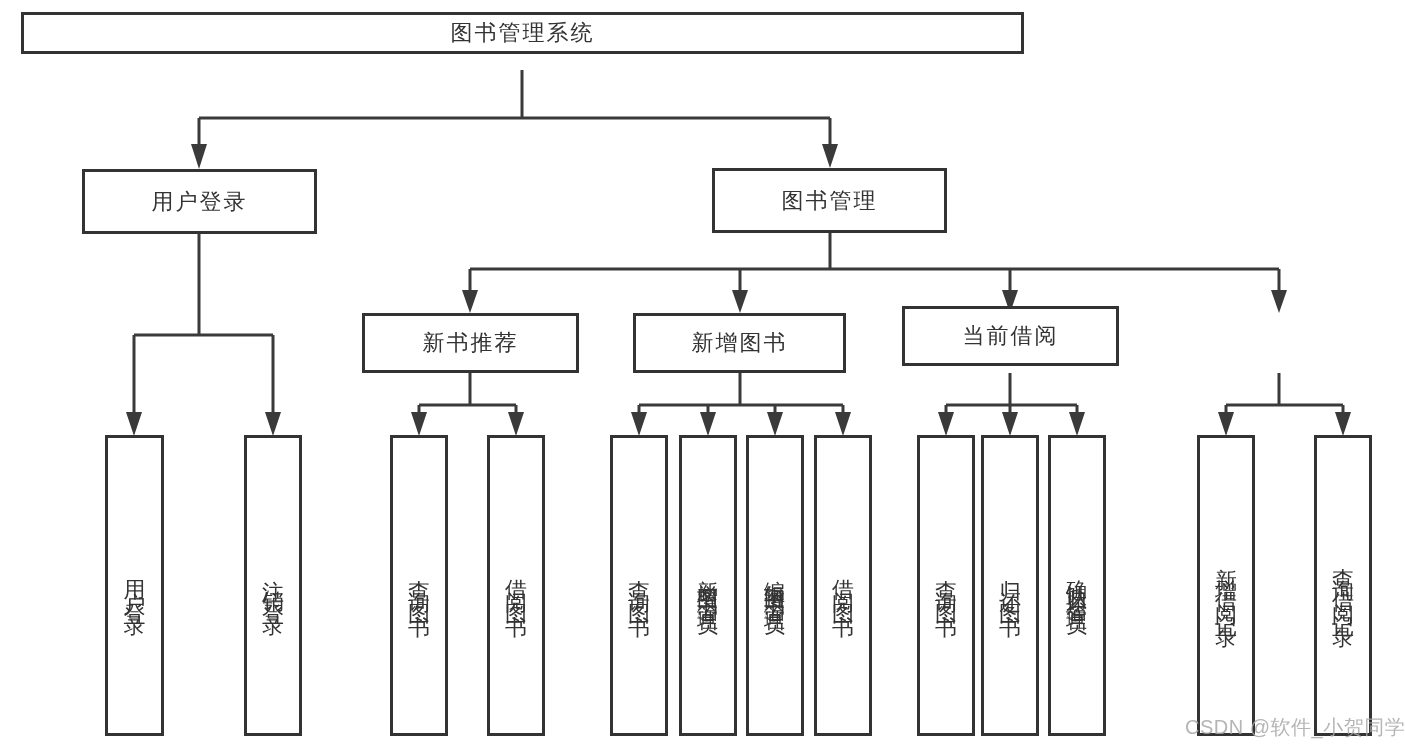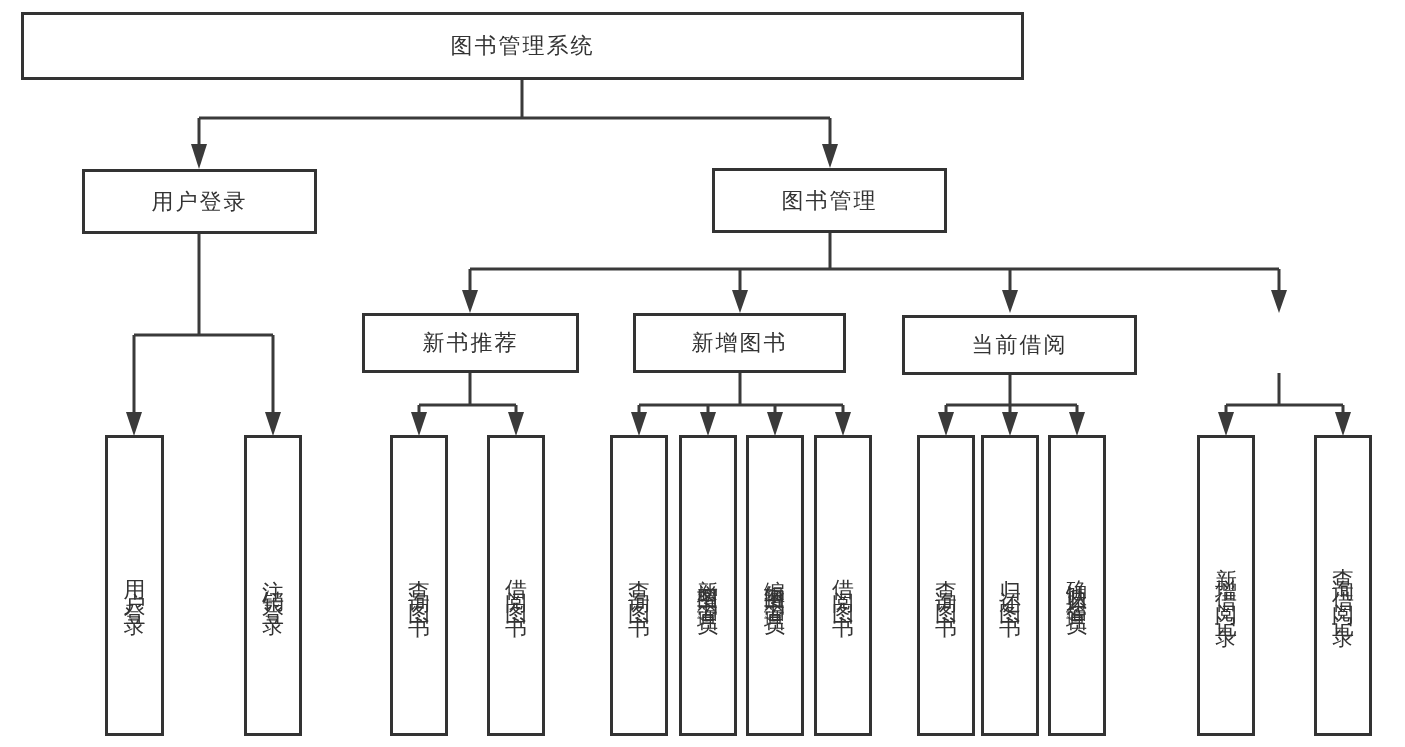--- a/index.html
+++ b/index.html
@@ -103,41 +103,42 @@
       <path d="M767 412 L783 412 L775 436 Z"></path>
       <path d="M835 412 L851 412 L843 436 Z"></path>
       <path d="M938 412 L954 412 L946 436 Z"></path>
       <path d="M1002 412 L1018 412 L1010 436 Z"></path>
       <path d="M1069 412 L1085 412 L1077 436 Z"></path>
       <path d="M1218 412 L1234 412 L1226 436 Z"></path>
       <path d="M1335 412 L1351 412 L1343 436 Z"></path>
     </g>
   </svg>
 
-  <div class="node h" style="left:21px; top:12px; width:1003px; height:68px;">图书管理系统</div>
+  <div class="node h" style="left:21px; top:12px; width:1003px; height:42px;">图书管理系统</div>
 
   <div class="node h" style="left:82px; top:169px; width:235px; height:65px;">用户登录</div>
   <div class="node h" style="left:712px; top:168px; width:235px; height:65px;">图书管理</div>
 
   <div class="node h" style="left:362px; top:313px; width:217px; height:60px;">新书推荐</div>
   <div class="node h" style="left:633px; top:313px; width:213px; height:60px;">新增图书</div>
-  <div class="node h" style="left:902px; top:315px; width:235px; height:60px;">当前借阅</div>
+  <div class="node h" style="left:902px; top:306px; width:217px; height:60px;">当前借阅</div>
 
   <div class="node v" style="left:105px; top:435px; width:59px; height:301px;">用户登录</div>
   <div class="node v" style="left:244px; top:435px; width:58px; height:301px;">注销登录</div>
 
   <div class="node v" style="left:390px; top:435px; width:58px; height:301px;">查询图书</div>
   <div class="node v" style="left:487px; top:435px; width:58px; height:301px;">借阅图书</div>
 
   <div class="node v" style="left:610px; top:435px; width:58px; height:301px;">查询图书</div>
   <div class="node v tight" style="left:679px; top:435px; width:58px; height:301px;">新增图书（管理员）</div>
   <div class="node v tight" style="left:746px; top:435px; width:58px; height:301px;">编辑图书（管理员）</div>
   <div class="node v" style="left:814px; top:435px; width:58px; height:301px;">借阅图书</div>
 
   <div class="node v" style="left:917px; top:435px; width:58px; height:301px;">查询图书</div>
   <div class="node v" style="left:981px; top:435px; width:58px; height:301px;">归还图书</div>
   <div class="node v tight" style="left:1048px; top:435px; width:58px; height:301px;">确认归还（管理员）</div>
 
   <div class="node v" style="left:1197px; top:435px; width:58px; height:301px;">新增借阅记录</div>
   <div class="node v" style="left:1314px; top:435px; width:58px; height:301px;">查询借阅记录</div>
 
+  <div class="watermark">CSDN @软件_小贺同学</div>
 
 </div>
 
 </body></html>

